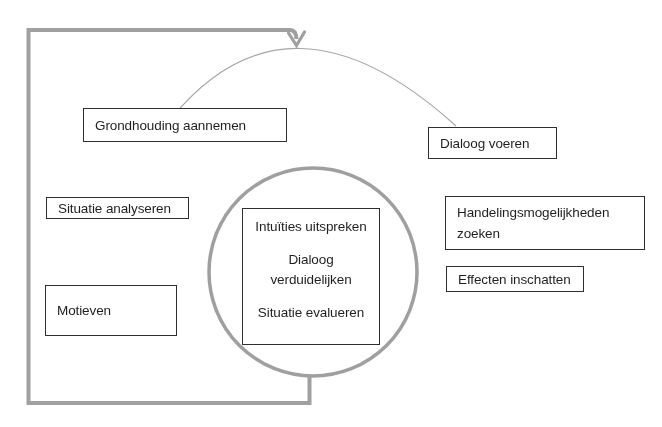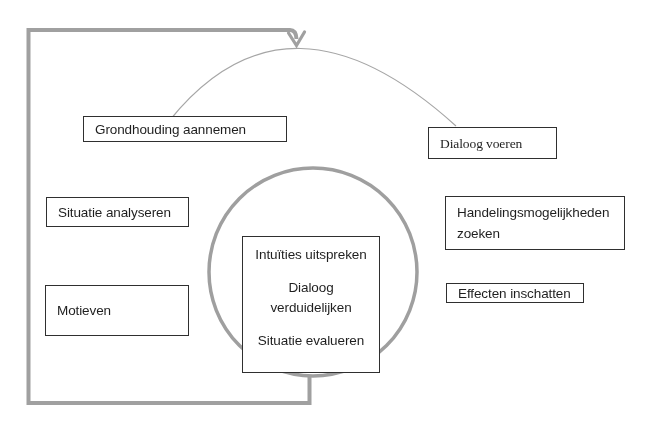--- a/index.html
+++ b/index.html
@@ -23,33 +23,32 @@
     border: 1px solid #2f2f2f;
     background: #ffffff;
     font-size: 13.5px;
     letter-spacing: -0.1px;
     display: flex;
     flex-direction: column;
     justify-content: center;
     padding-left: 11px;
     line-height: 21px;
   }
-  .box-grondhouding { left: 83px;  top: 116px; width: 204px; height: 26px; }
-  .box-dialoog      { left: 428px; top: 127px; width: 129px; height: 32px; font-family: Liberation Serif, serif; }
-  .box-situatie     { left: 46px;  top: 197px; width: 143px; height: 30px; }
-  .box-handelings   { left: 445px; top: 196px; width: 180px; height: 54px; }
-  .box-motieven     { left: 45px;  top: 285px; width: 144px; height: 51px; }
-  .box-effecten     { left: 446px; top: 283px; width: 138px; height: 20px; }
+  .box-grondhouding { left: 83px;  top: 108px; width: 204px; height: 34px; }
+  .box-dialoog      { left: 428px; top: 127px; width: 129px; height: 32px; }
+  .box-situatie     { left: 46px;  top: 197px; width: 143px; height: 22px; }
+  .box-handelings   { left: 445px; top: 196px; width: 200px; height: 54px; }
+  .box-motieven     { left: 45px;  top: 285px; width: 132px; height: 51px; }
+  .box-effecten     { left: 446px; top: 266px; width: 138px; height: 26px; }
   .box-center {
     left: 242px; top: 208px; width: 138px; height: 137px;
     padding: 8px 2px 0 2px;
     justify-content: flex-start;
     text-align: center;
     line-height: 20px;
-    margin-top: 28px;
   }
   .box-center .gap-above { margin-top: 13px; }
 </style>
 </head>
 <body>
 
 <div class="canvas">
 
   <svg class="shapes" viewBox="0 0 662 427">
 

